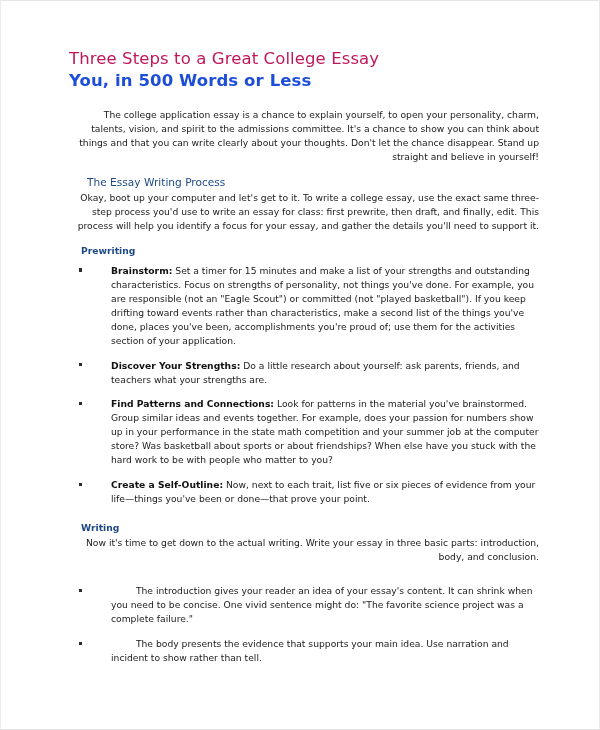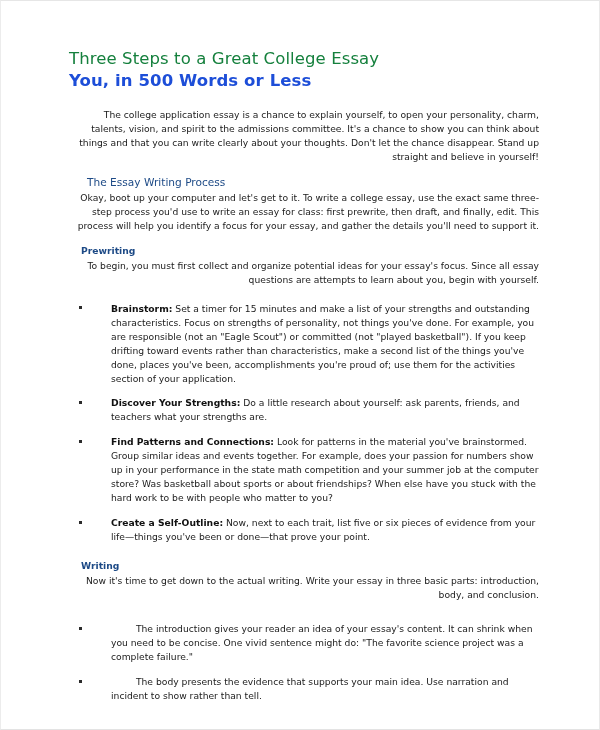--- a/index.html
+++ b/index.html
@@ -24,21 +24,21 @@
     border-top: 1px solid #e6e6e6;
     border-left: 1px solid #ececec;
     border-right: 1px solid #e9e9e9;
     border-bottom: 1px solid #e3e3e3;
     padding: 47px 60px 0 68px;
   }
 
   .doc-title {
     font-size: 16.5px;
     font-weight: 400;
-    color: #15803d;
+    color: #be185d;
     letter-spacing: 0.1px;
     margin: 0 0 1px 0;
     line-height: 1.28;
   }
   .doc-subtitle {
     font-size: 16.5px;
     font-weight: bold;
     color: #1d4ed8;
     letter-spacing: 0.1px;
     margin: 0 0 16px 0;
@@ -111,21 +111,20 @@
 
   <h1 class="doc-title">Three Steps to a Great College Essay</h1>
   <h2 class="doc-subtitle">You, in 500 Words or Less</h2>
 
   <p class="body-text">The college application essay is a chance to explain yourself, to open your personality, charm, talents, vision, and spirit to the admissions committee. It's a chance to show you can think about things and that you can write clearly about your thoughts. Don't let the chance disappear. Stand up straight and believe in yourself!</p>
 
   <h3 class="section-heading">The Essay Writing Process</h3>
   <p class="body-text">Okay, boot up your computer and let's get to it. To write a college essay, use the exact same three-step process you'd use to write an essay for class: first prewrite, then draft, and finally, edit. This process will help you identify a focus for your essay, and gather the details you'll need to support it.</p>
 
   <h3 class="sub-heading">Prewriting</h3>
-  <p class="body-text tight">To begin, you must first collect and organize potential ideas for your essay's focus. Since all essay questions are attempts to learn about you, begin with yourself.</p>
 
   <div class="gap-sm"></div>
 
   <ul class="bullet-list">
     <li class="bullet-item">
       <span class="marker"></span>
       <span class="lead">Brainstorm:</span> 
       <span>Set a timer for 15 minutes and make a list of your strengths and outstanding characteristics. Focus on strengths of personality, not things you've done. For example, you are responsible (not an "Eagle Scout") or committed (not "played basketball"). If you keep drifting toward events rather than characteristics, make a second list of the things you've done, places you've been, accomplishments you're proud of; use them for the activities section of your application.</span>
     </li>
     <li class="bullet-item">

